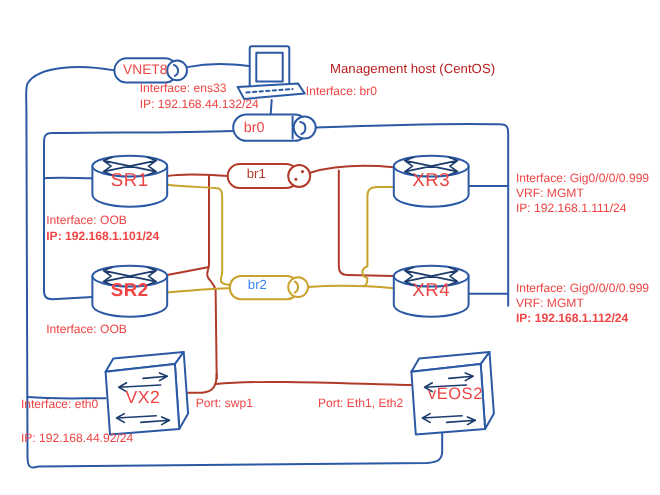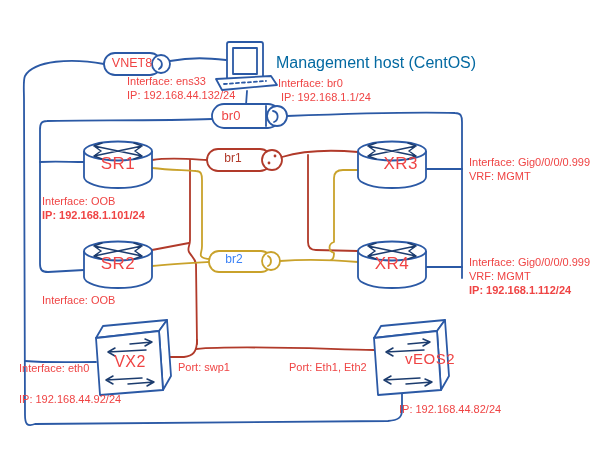--- a/index.html
+++ b/index.html
@@ -3,21 +3,21 @@
 <meta charset="utf-8">
 <style>
   html,body{margin:0;padding:0;background:#fff;}
   #stage{position:relative;width:600px;height:450px;background:#ffffff;overflow:hidden;
          font-family:"Liberation Sans", sans-serif;}
   #stage svg{position:absolute;left:0;top:0;}
   .lbl{position:absolute;color:#ef4444;font-size:11px;line-height:13.5px;white-space:nowrap;}
   .lbl.center{text-align:center;}
   .node-lbl{font-size:17px;letter-spacing:0.5px;}
   .pill-lbl{font-size:12.5px;}
-  .teal{color:#0369a1;font-size:16px;}
+  .teal{color:#b91c1c;font-size:12px;margin-left:24px;}
   .red-t{color:#b13a2a;}
   .gold-t{color:#3b82f6;}
   .b{stroke:#2b59a5;fill:none;stroke-width:1.8;stroke-linecap:round;stroke-linejoin:round;}
   .bf{stroke:#2b59a5;fill:#ffffff;stroke-width:1.8;stroke-linejoin:round;}
   .r{stroke:#b13a2a;fill:none;stroke-width:1.8;stroke-linecap:round;stroke-linejoin:round;}
   .rf{stroke:#b13a2a;fill:#ffffff;stroke-width:1.8;}
   .y{stroke:#c9a22b;fill:none;stroke-width:1.8;stroke-linecap:round;stroke-linejoin:round;}
   .yf{stroke:#c9a22b;fill:#ffffff;stroke-width:1.8;}
   .n{stroke:#1c3c6e;fill:none;stroke-width:1.5;stroke-linecap:round;stroke-linejoin:round;}
 </style>
@@ -105,45 +105,44 @@
     <use href="#swbox" x="130" y="364"></use>
     <use href="#swbox" x="408" y="364"></use>
   </svg>
 
   <div class="lbl pill-lbl center" style="left:104px;top:57px;width:56px;">VNET8</div>
   <div class="lbl" style="left:127px;top:75px;">Interface: ens33</div>
   <div class="lbl" style="left:127px;top:89px;">IP: 192.168.44.132/24</div>
 
   <div class="lbl teal" style="left:276px;top:56px;">Management host (CentOS)</div>
   <div class="lbl" style="left:278px;top:77px;">Interface: br0</div>
-  <div class="lbl" style="left:281px;top:91px;">IP: 192.168.1.1/24</div>
 
   <div class="lbl pill-lbl center" style="left:212px;top:109px;width:38px;font-size:13px;">br0</div>
 
   <div class="lbl node-lbl center" style="left:92px;top:157px;width:52px;">SR1</div>
   <div class="lbl" style="left:42px;top:195px;">Interface: OOB</div>
   <div class="lbl" style="left:42px;top:209px;font-weight:bold;">IP: 192.168.1.101/24</div>
 
   <div class="lbl pill-lbl center red-t" style="left:207px;top:152px;width:52px;font-size:12px;">br1</div>
 
-  <div class="lbl node-lbl center" style="left:366px;top:157px;width:52px;text-align:right;">XR3</div>
+  <div class="lbl node-lbl center" style="left:366px;top:157px;width:52px;">XR3</div>
   <div class="lbl" style="left:469px;top:156px;">Interface: Gig0/0/0/0.999</div>
   <div class="lbl" style="left:469px;top:170px;">VRF: MGMT</div>
+  <div class="lbl" style="left:469px;top:184px;">IP: 192.168.1.111/24</div>
 
-  <div class="lbl node-lbl center" style="left:92px;top:257px;width:52px;">SR2</div>
+  <div class="lbl node-lbl center" style="left:92px;top:257px;width:52px;font-weight:bold;">SR2</div>
   <div class="lbl" style="left:42px;top:294px;">Interface: OOB</div>
 
   <div class="lbl pill-lbl center gold-t" style="left:209px;top:253px;width:50px;font-size:12px;">br2</div>
 
   <div class="lbl node-lbl center" style="left:366px;top:257px;width:52px;">XR4</div>
   <div class="lbl" style="left:469px;top:256px;">Interface: Gig0/0/0/0.999</div>
   <div class="lbl" style="left:469px;top:270px;">VRF: MGMT</div>
   <div class="lbl" style="left:469px;top:284px;font-weight:bold;">IP: 192.168.1.112/24</div>
 
   <div class="lbl node-lbl center" style="left:103px;top:355px;width:54px;font-size:16px;">VX2</div>
   <div class="lbl" style="left:178px;top:361px;">Port: swp1</div>
   <div class="lbl" style="left:19px;top:362px;">Interface: eth0</div>
   <div class="lbl" style="left:19px;top:393px;">IP: 192.168.44.92/24</div>
 
-  <div class="lbl node-lbl center" style="left:377px;top:352px;width:74px;font-size:15px;padding-left:16px;">vEOS2</div>
+  <div class="lbl node-lbl center" style="left:377px;top:352px;width:74px;font-size:15px;">vEOS2</div>
   <div class="lbl" style="left:289px;top:361px;">Port: Eth1, Eth2</div>
-  <div class="lbl" style="left:399px;top:403px;">IP: 192.168.44.82/24</div>
 </div>
 
 </body></html>

